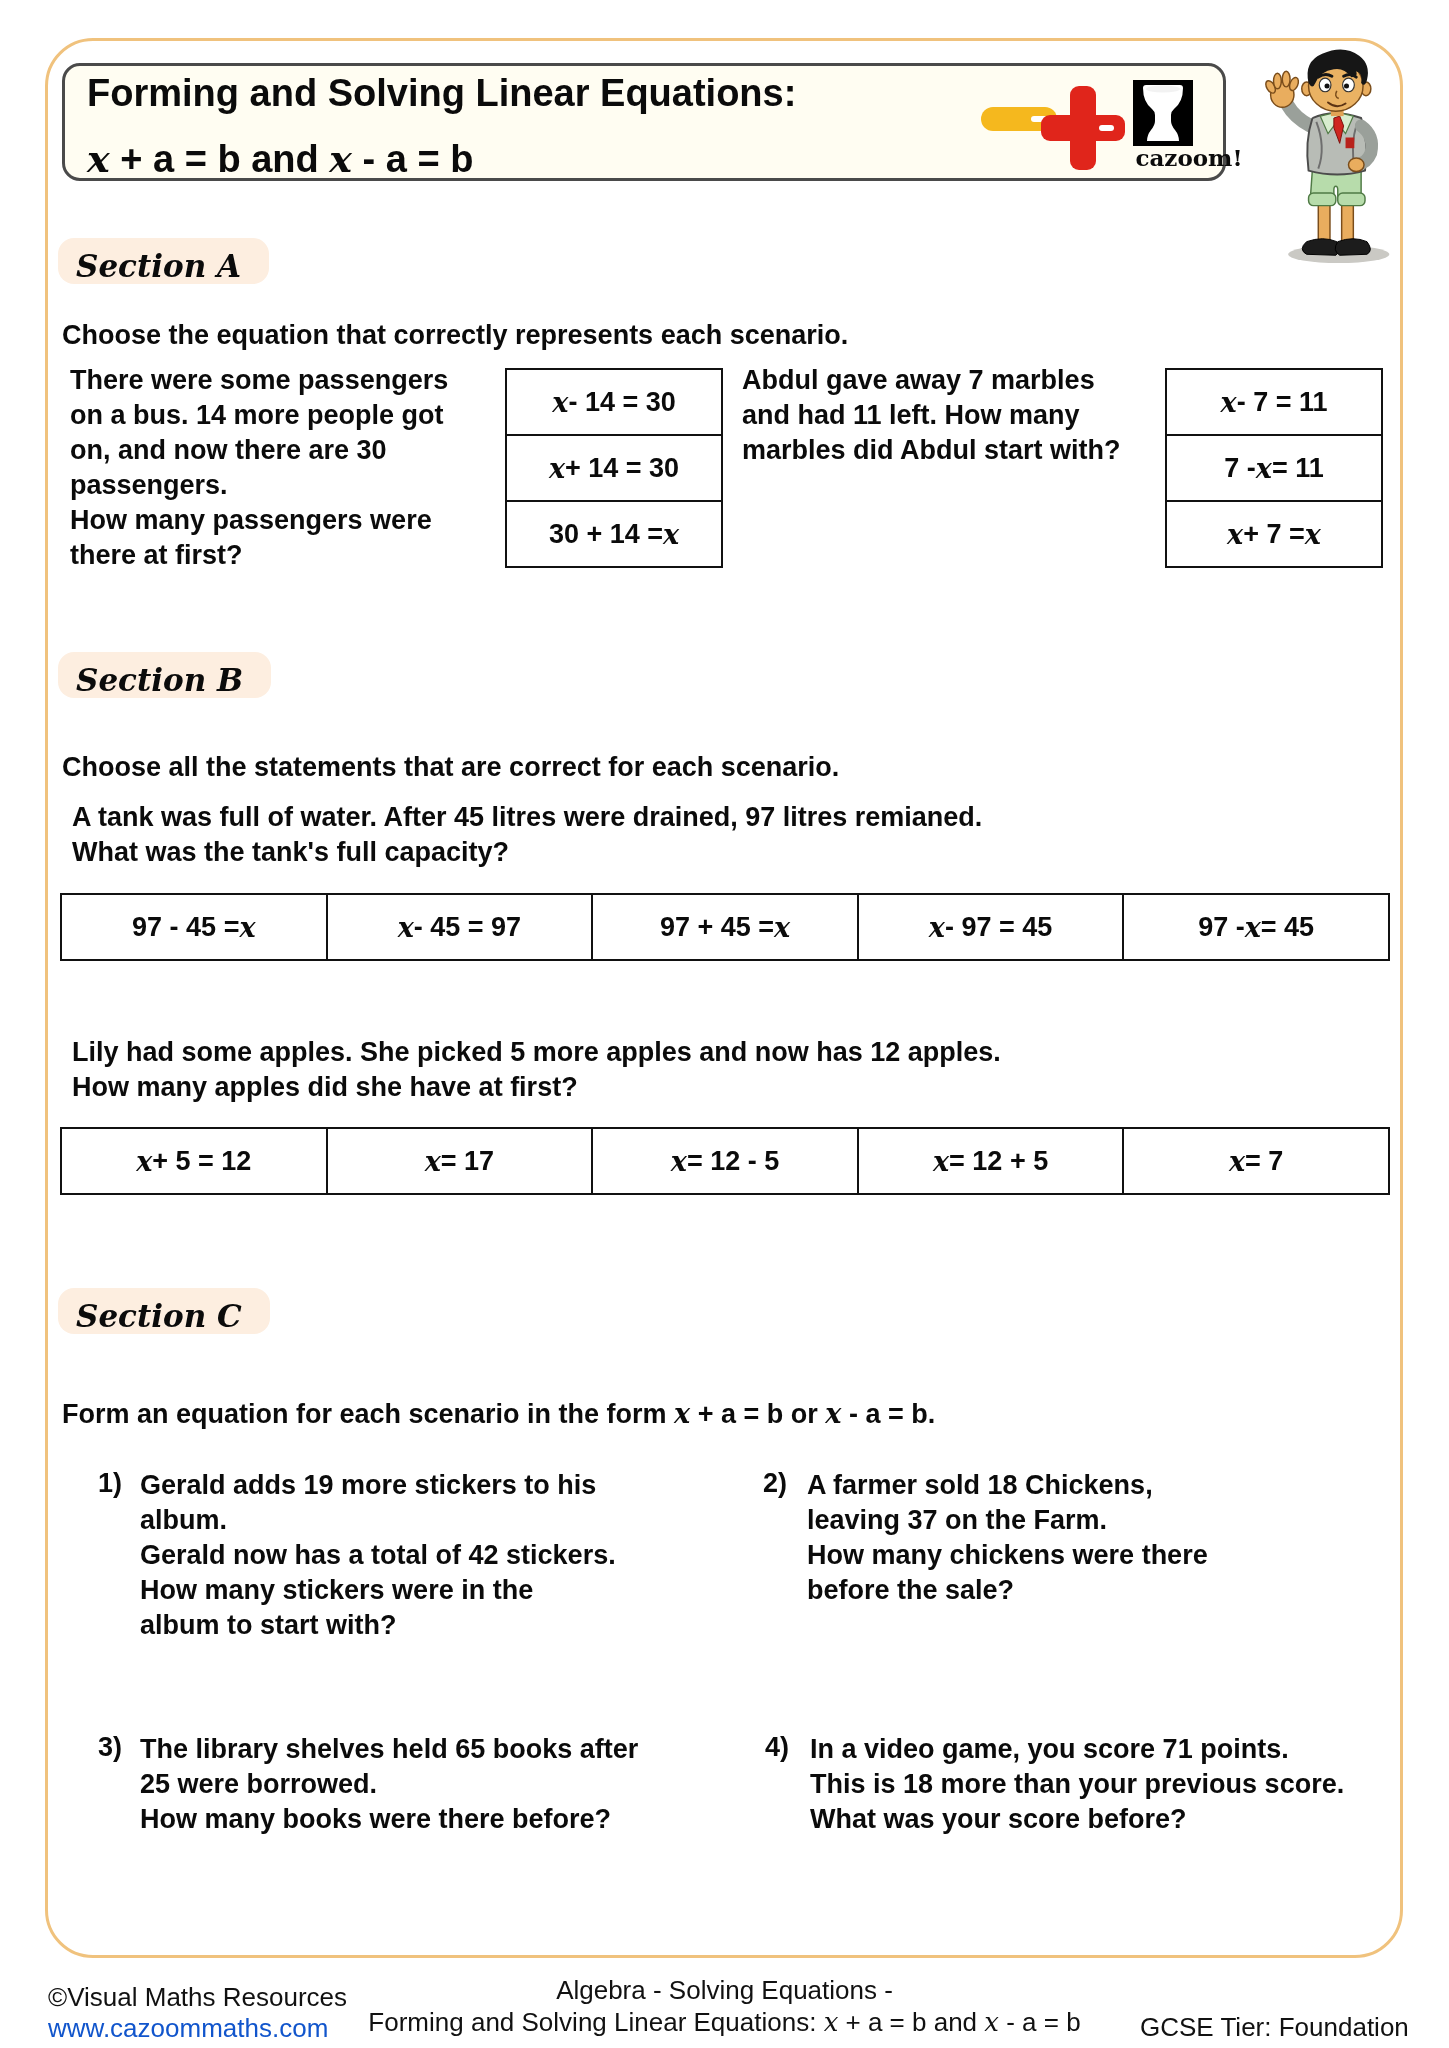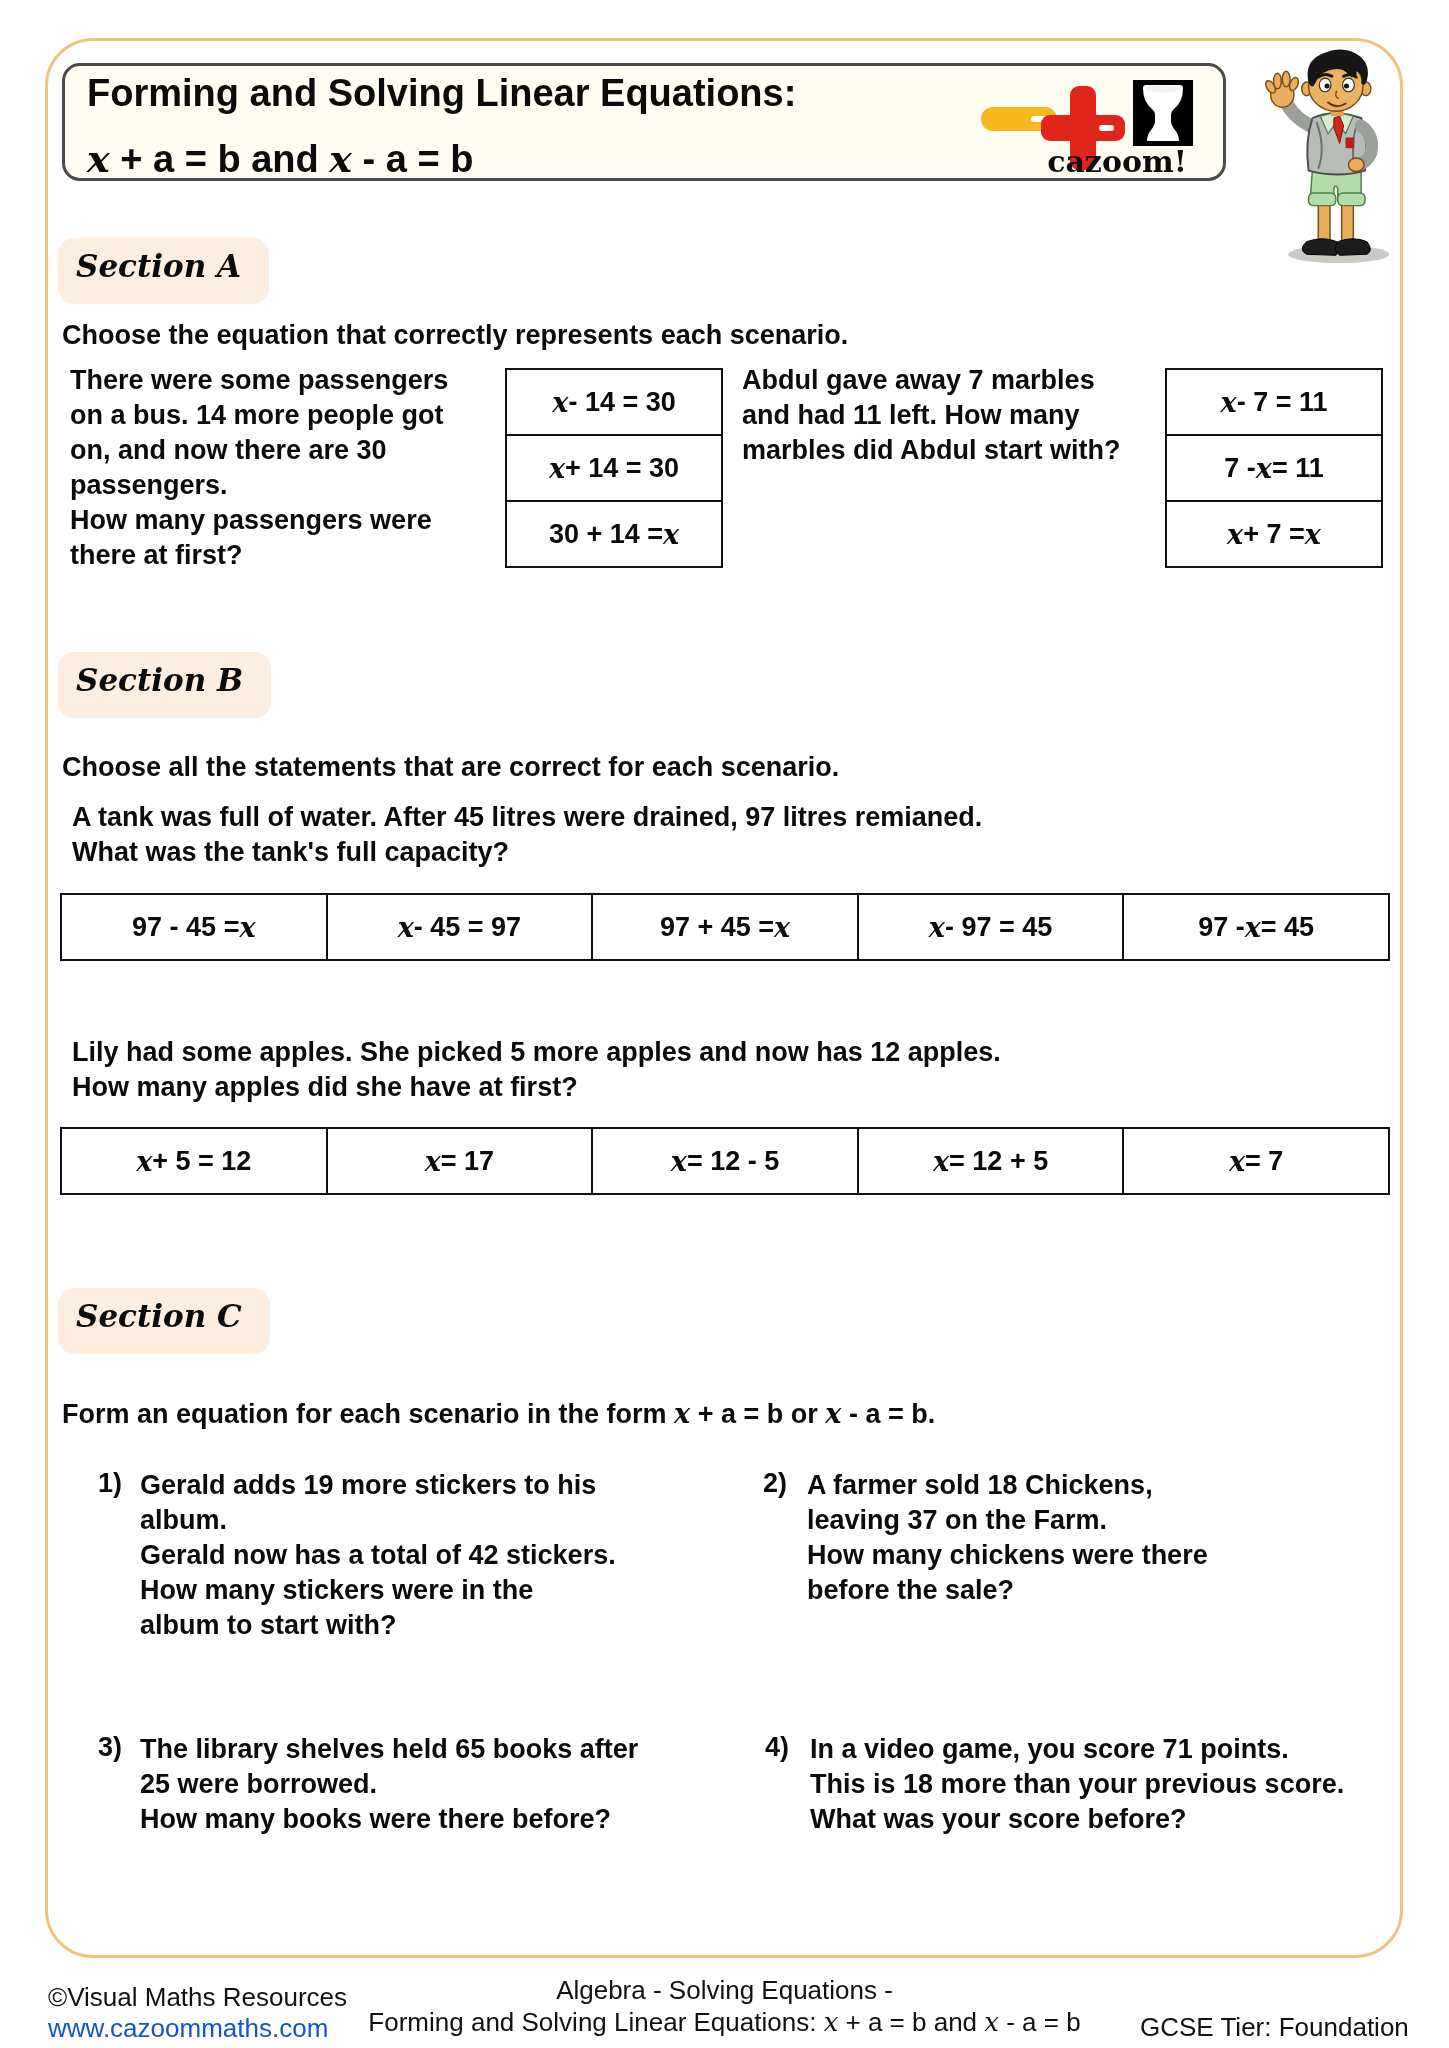--- a/index.html
+++ b/index.html
@@ -15,25 +15,25 @@
   .mx{font-family:"DejaVu Serif",serif;font-style:italic;font-weight:inherit;}
   .minus-icon{position:absolute;left:916px;top:41px;width:76px;height:24px;
               background:#f5b81e;border-radius:12px;}
   .mdash{position:absolute;right:10px;top:9px;width:16px;height:6px;background:#fff;border-radius:3px;}
   .plus-icon{position:absolute;left:976px;top:20px;width:84px;height:84px;}
   .ph,.pv{position:absolute;background:#e0251b;border-radius:9px;}
   .ph{left:0;top:29px;width:84px;height:26px;}
   .pv{left:29px;top:0;width:26px;height:84px;}
   .pdash{position:absolute;left:58px;top:39px;width:15px;height:6px;background:#fff;border-radius:3px;}
   .emblem{position:absolute;left:1068px;top:14px;width:60px;height:66px;background:#000;}
-  .brand{position:absolute;left:960px;top:78px;width:184px;text-align:center;
-         font-family:"DejaVu Serif",serif;font-weight:bold;font-size:30px;}
+  .brand{position:absolute;left:1032px;top:78px;width:184px;text-align:center;
+         font-family:"DejaVu Serif",serif;font-weight:bold;font-size:23px;}
   .mascot{position:absolute;left:1256px;top:44px;z-index:3;}
   
-  .pill{position:absolute;background:#fdeee0;border-radius:16px;padding:10px 28px 20px 18px;
+  .pill{position:absolute;background:#fdeee0;border-radius:16px;padding:10px 28px 0 18px;
         font-family:"DejaVu Serif",serif;font-style:italic;font-weight:bold;font-size:31px;}
   .instr{position:absolute;font-size:27px;font-weight:bold;white-space:nowrap;}
   .q-text{position:absolute;font-size:27px;font-weight:bold;line-height:35px;white-space:pre-line;}
   .eqcol{position:absolute;display:flex;flex-direction:column;}
   .eqrow{position:absolute;display:flex;}
   .eqbox{border:2px solid #111;background:#fff;height:64px;display:flex;align-items:center;
          justify-content:center;font-size:27px;font-weight:bold;box-sizing:content-box;}
   .eqcol .eqbox{width:214px;}
   .eqcol .eqbox + .eqbox{margin-top:-2px;}
   .eqrow .eqbox{flex:1;}

